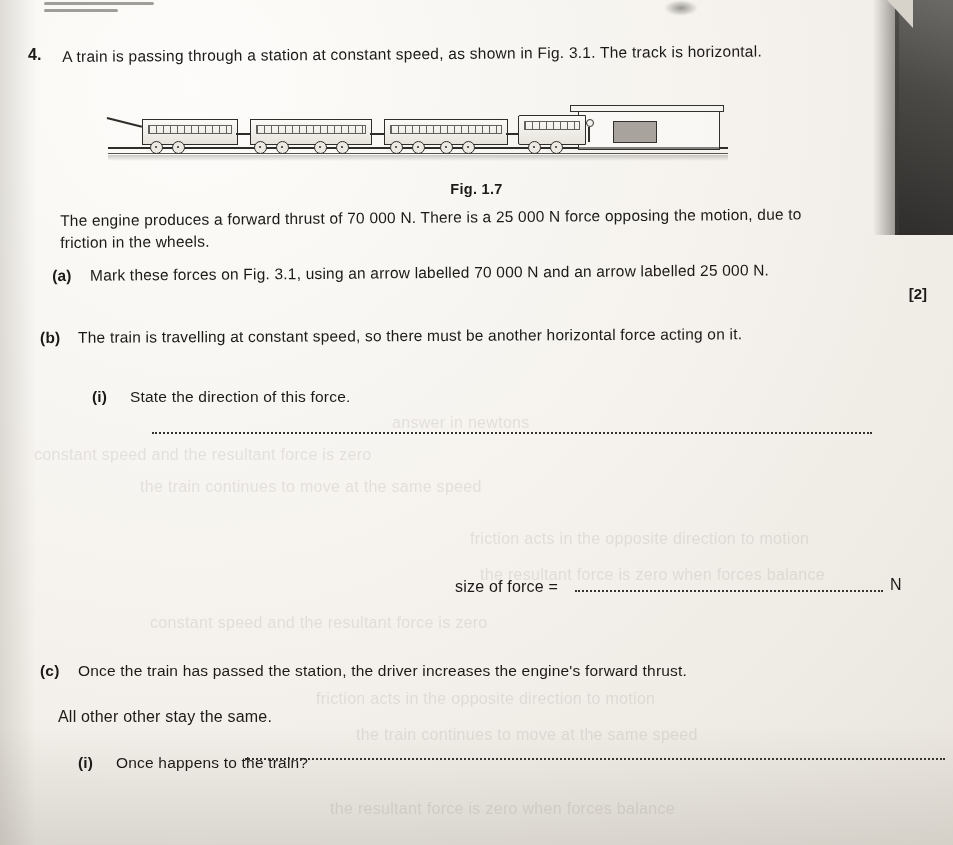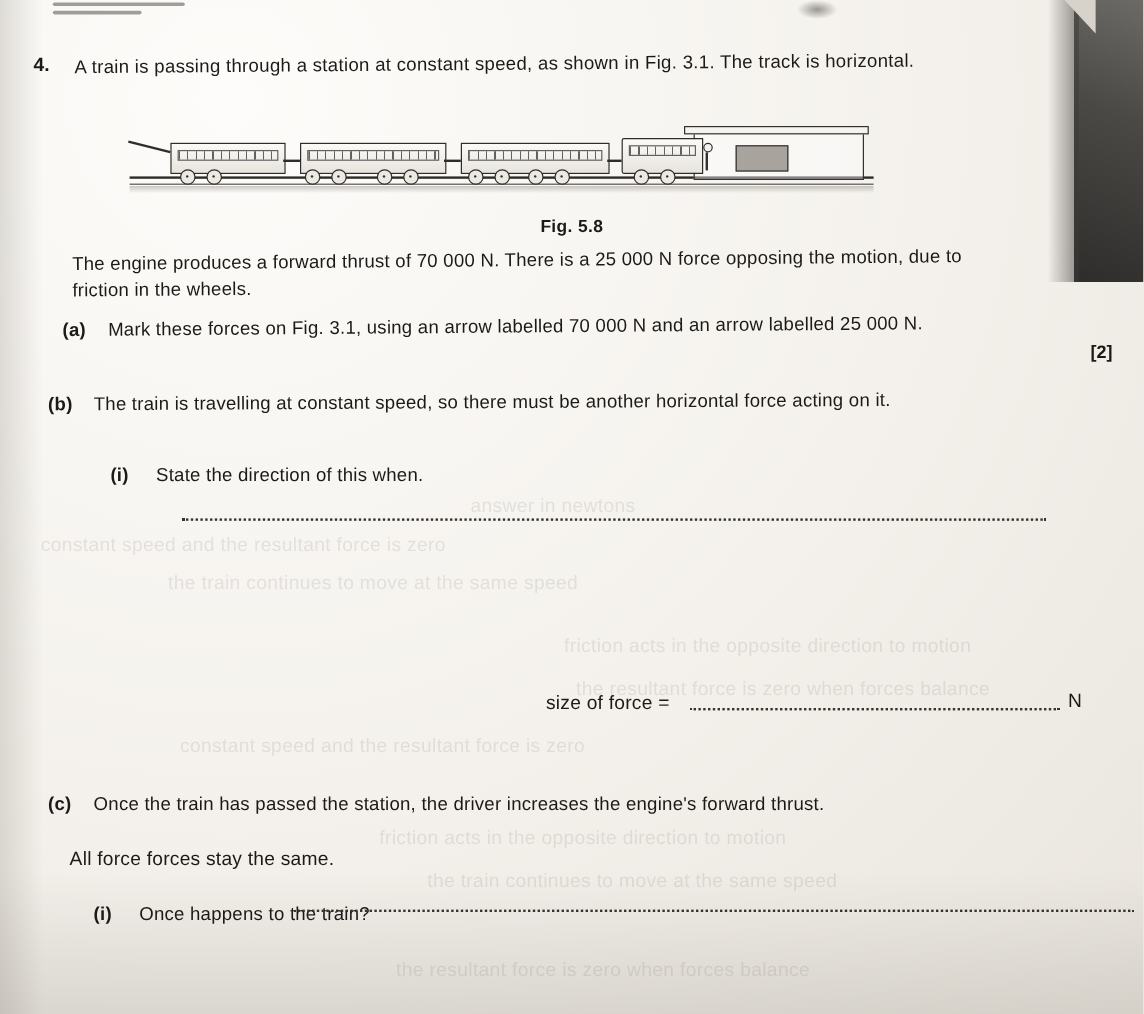--- a/index.html
+++ b/index.html
@@ -371,51 +371,51 @@
       <div class="wheel" style="left:206px;"></div>
       <div class="wheel" style="left:228px;"></div>
       <div class="wheel" style="left:282px;"></div>
       <div class="wheel" style="left:304px;"></div>
       <div class="wheel" style="left:332px;"></div>
       <div class="wheel" style="left:354px;"></div>
       <div class="wheel" style="left:420px;"></div>
       <div class="wheel" style="left:442px;"></div>
     </div>
 
-    <div class="fig-caption">Fig. 5.8</div>
+    <div class="fig-caption">Fig. 1.7</div>
 
     <div class="para p-thrust">The engine produces a forward thrust of 70 000 N. There is a 25 000 N force opposing the motion, due to friction in the wheels.</div>
 
     <div class="part pa">
       <span class="lbl">(a)</span>
       <span class="body">Mark these forces on Fig. 3.1, using an arrow labelled 70 000 N and an arrow labelled 25 000 N.</span>
     </div>
     <div class="marks m-a">[2]</div>
 
     <div class="part pb">
       <span class="lbl">(b)</span>
       <span class="body">The train is travelling at constant speed, so there must be another horizontal force acting on it.</span>
     </div>
 
     <div class="part pbi">
       <span class="lbl">(i)</span>
-      <span class="body">State the direction of this when.</span>
+      <span class="body">State the direction of this force.</span>
     </div>
     <div class="dots d1"></div>
 
 
     <div class="sof">size of force =</div>
     <div class="dots d2"></div>
     <div class="sof-unit">N</div>
 
     <div class="part pc">
       <span class="lbl">(c)</span>
       <span class="body">Once the train has passed the station, the driver increases the engine's forward thrust.</span>
     </div>
-    <div class="pc-second">All force forces stay the same.</div>
+    <div class="pc-second">All other other stay the same.</div>
 
     <div class="part pci">
       <span class="lbl">(i)</span>
       <span class="body">Once happens to the train?</span>
     </div>
     <div class="dots d3"></div>
 
   </div>
 </div>
 

